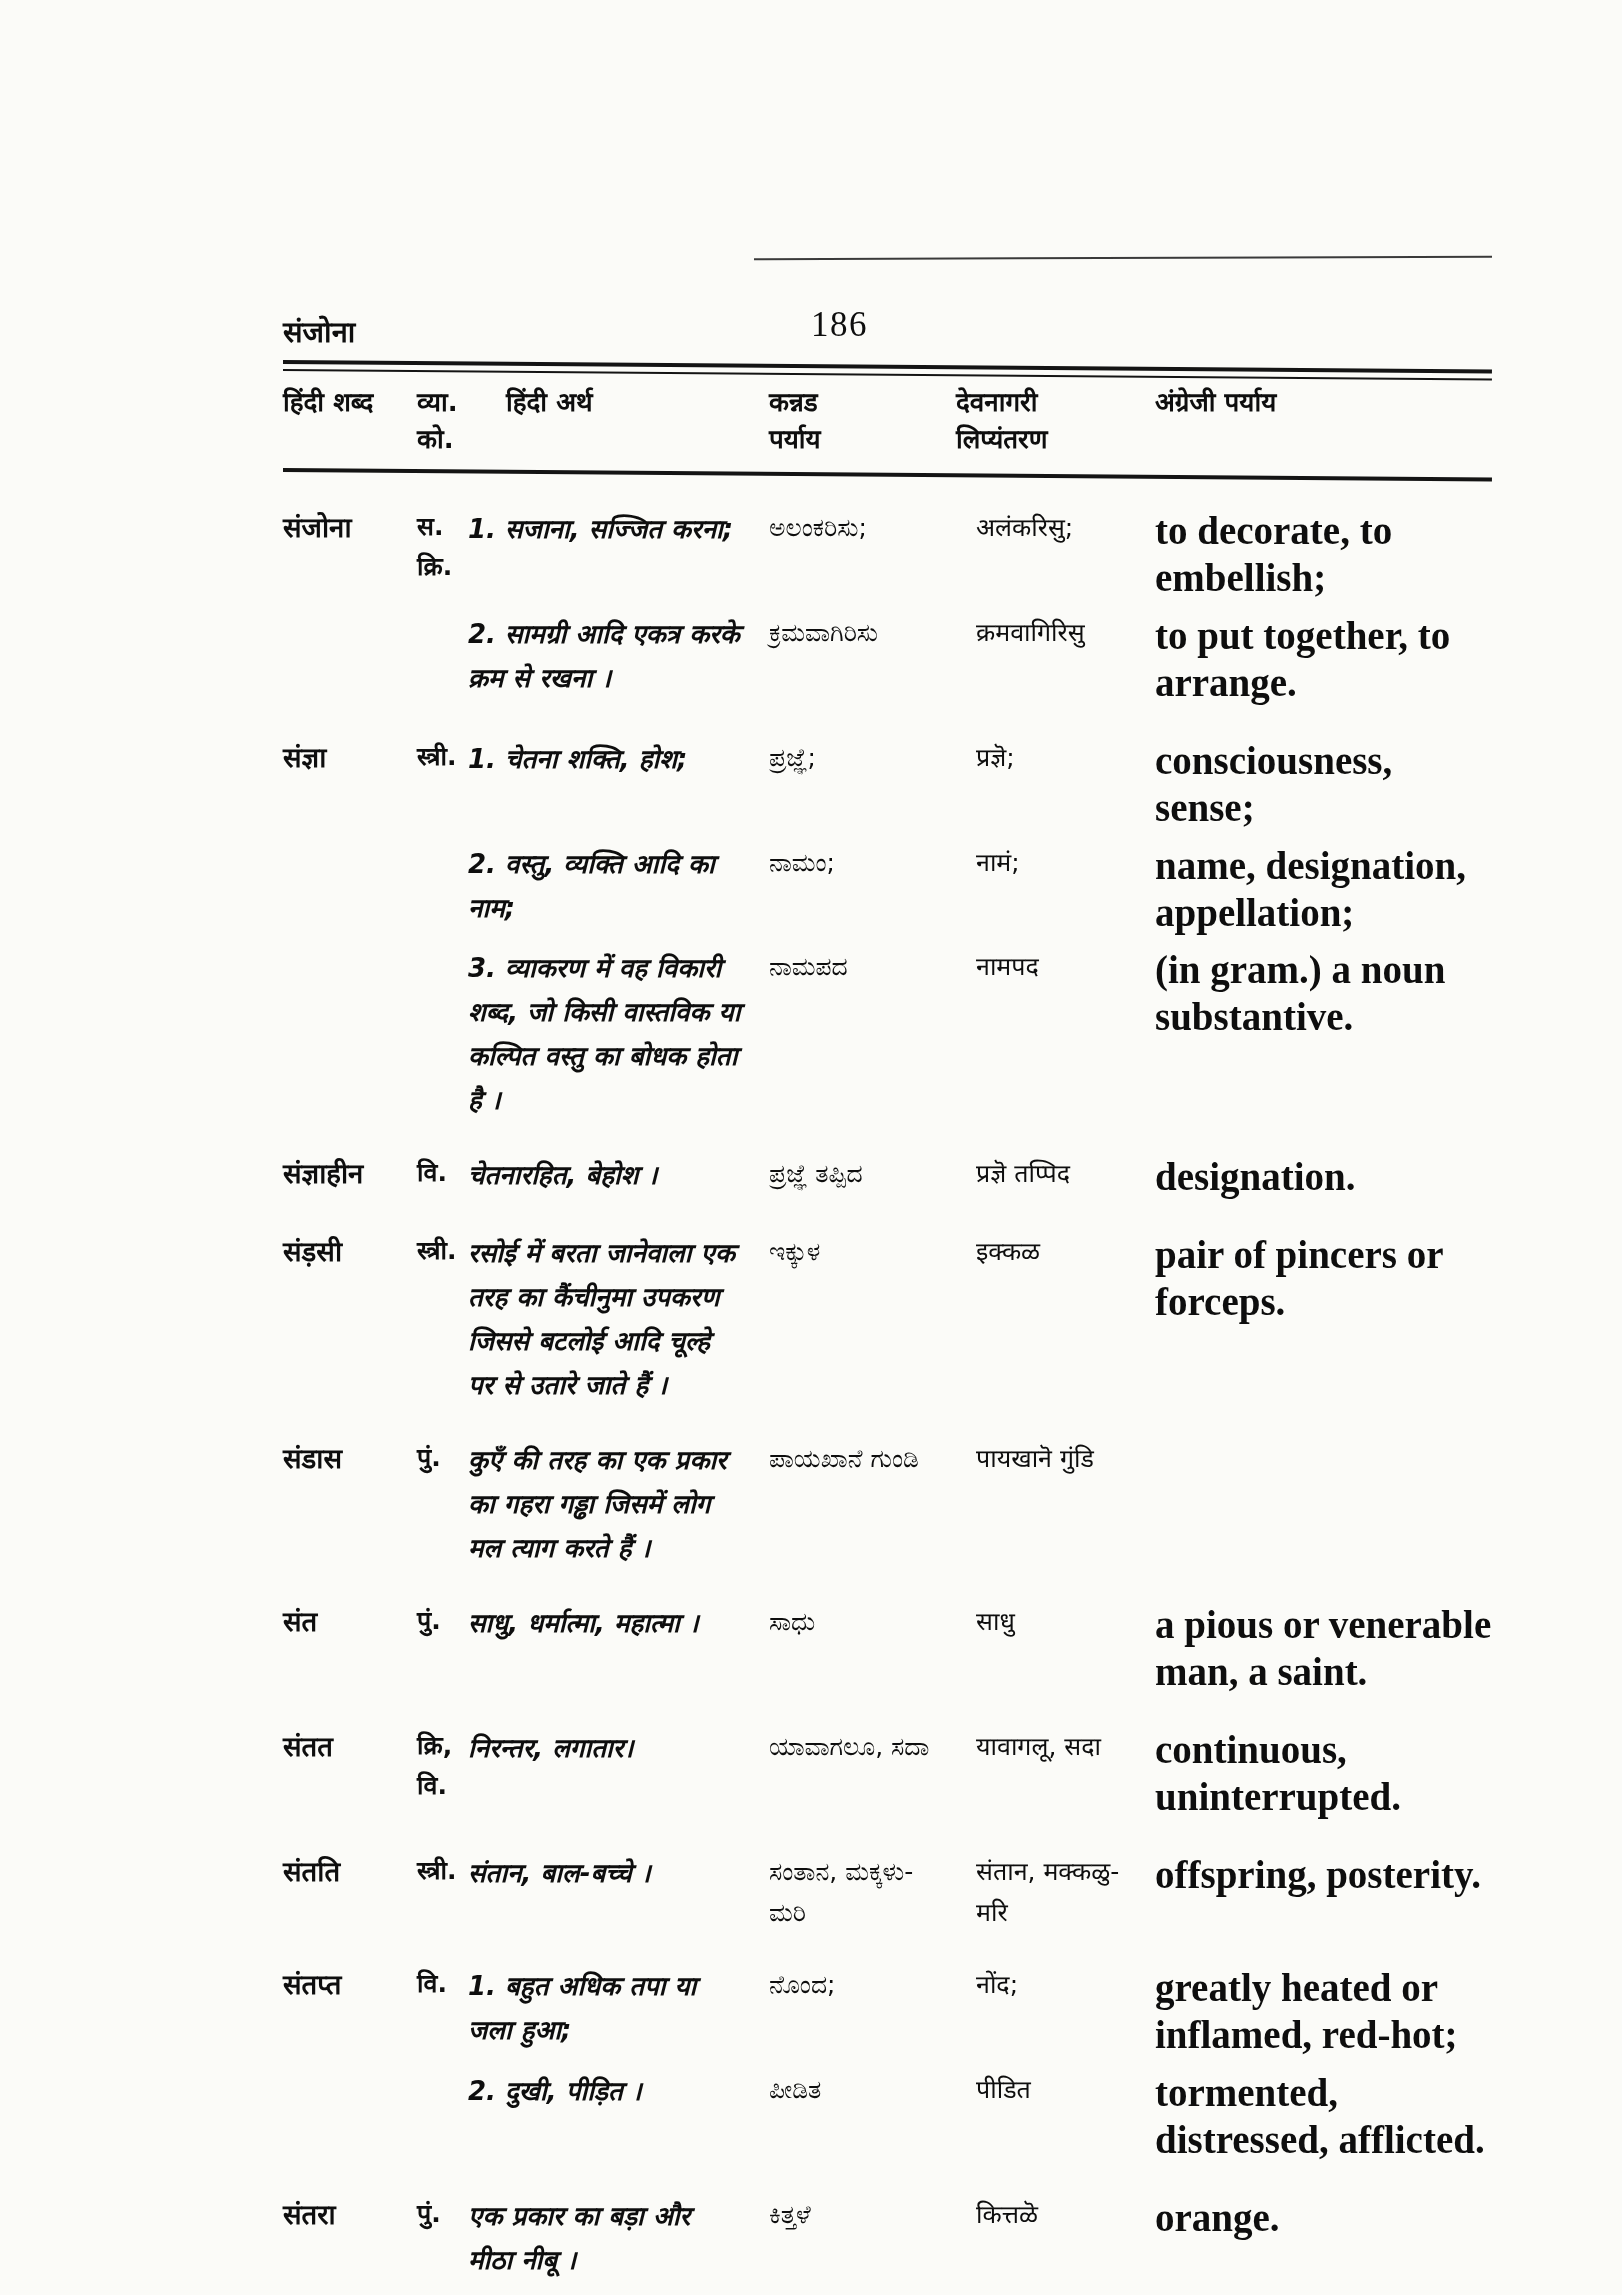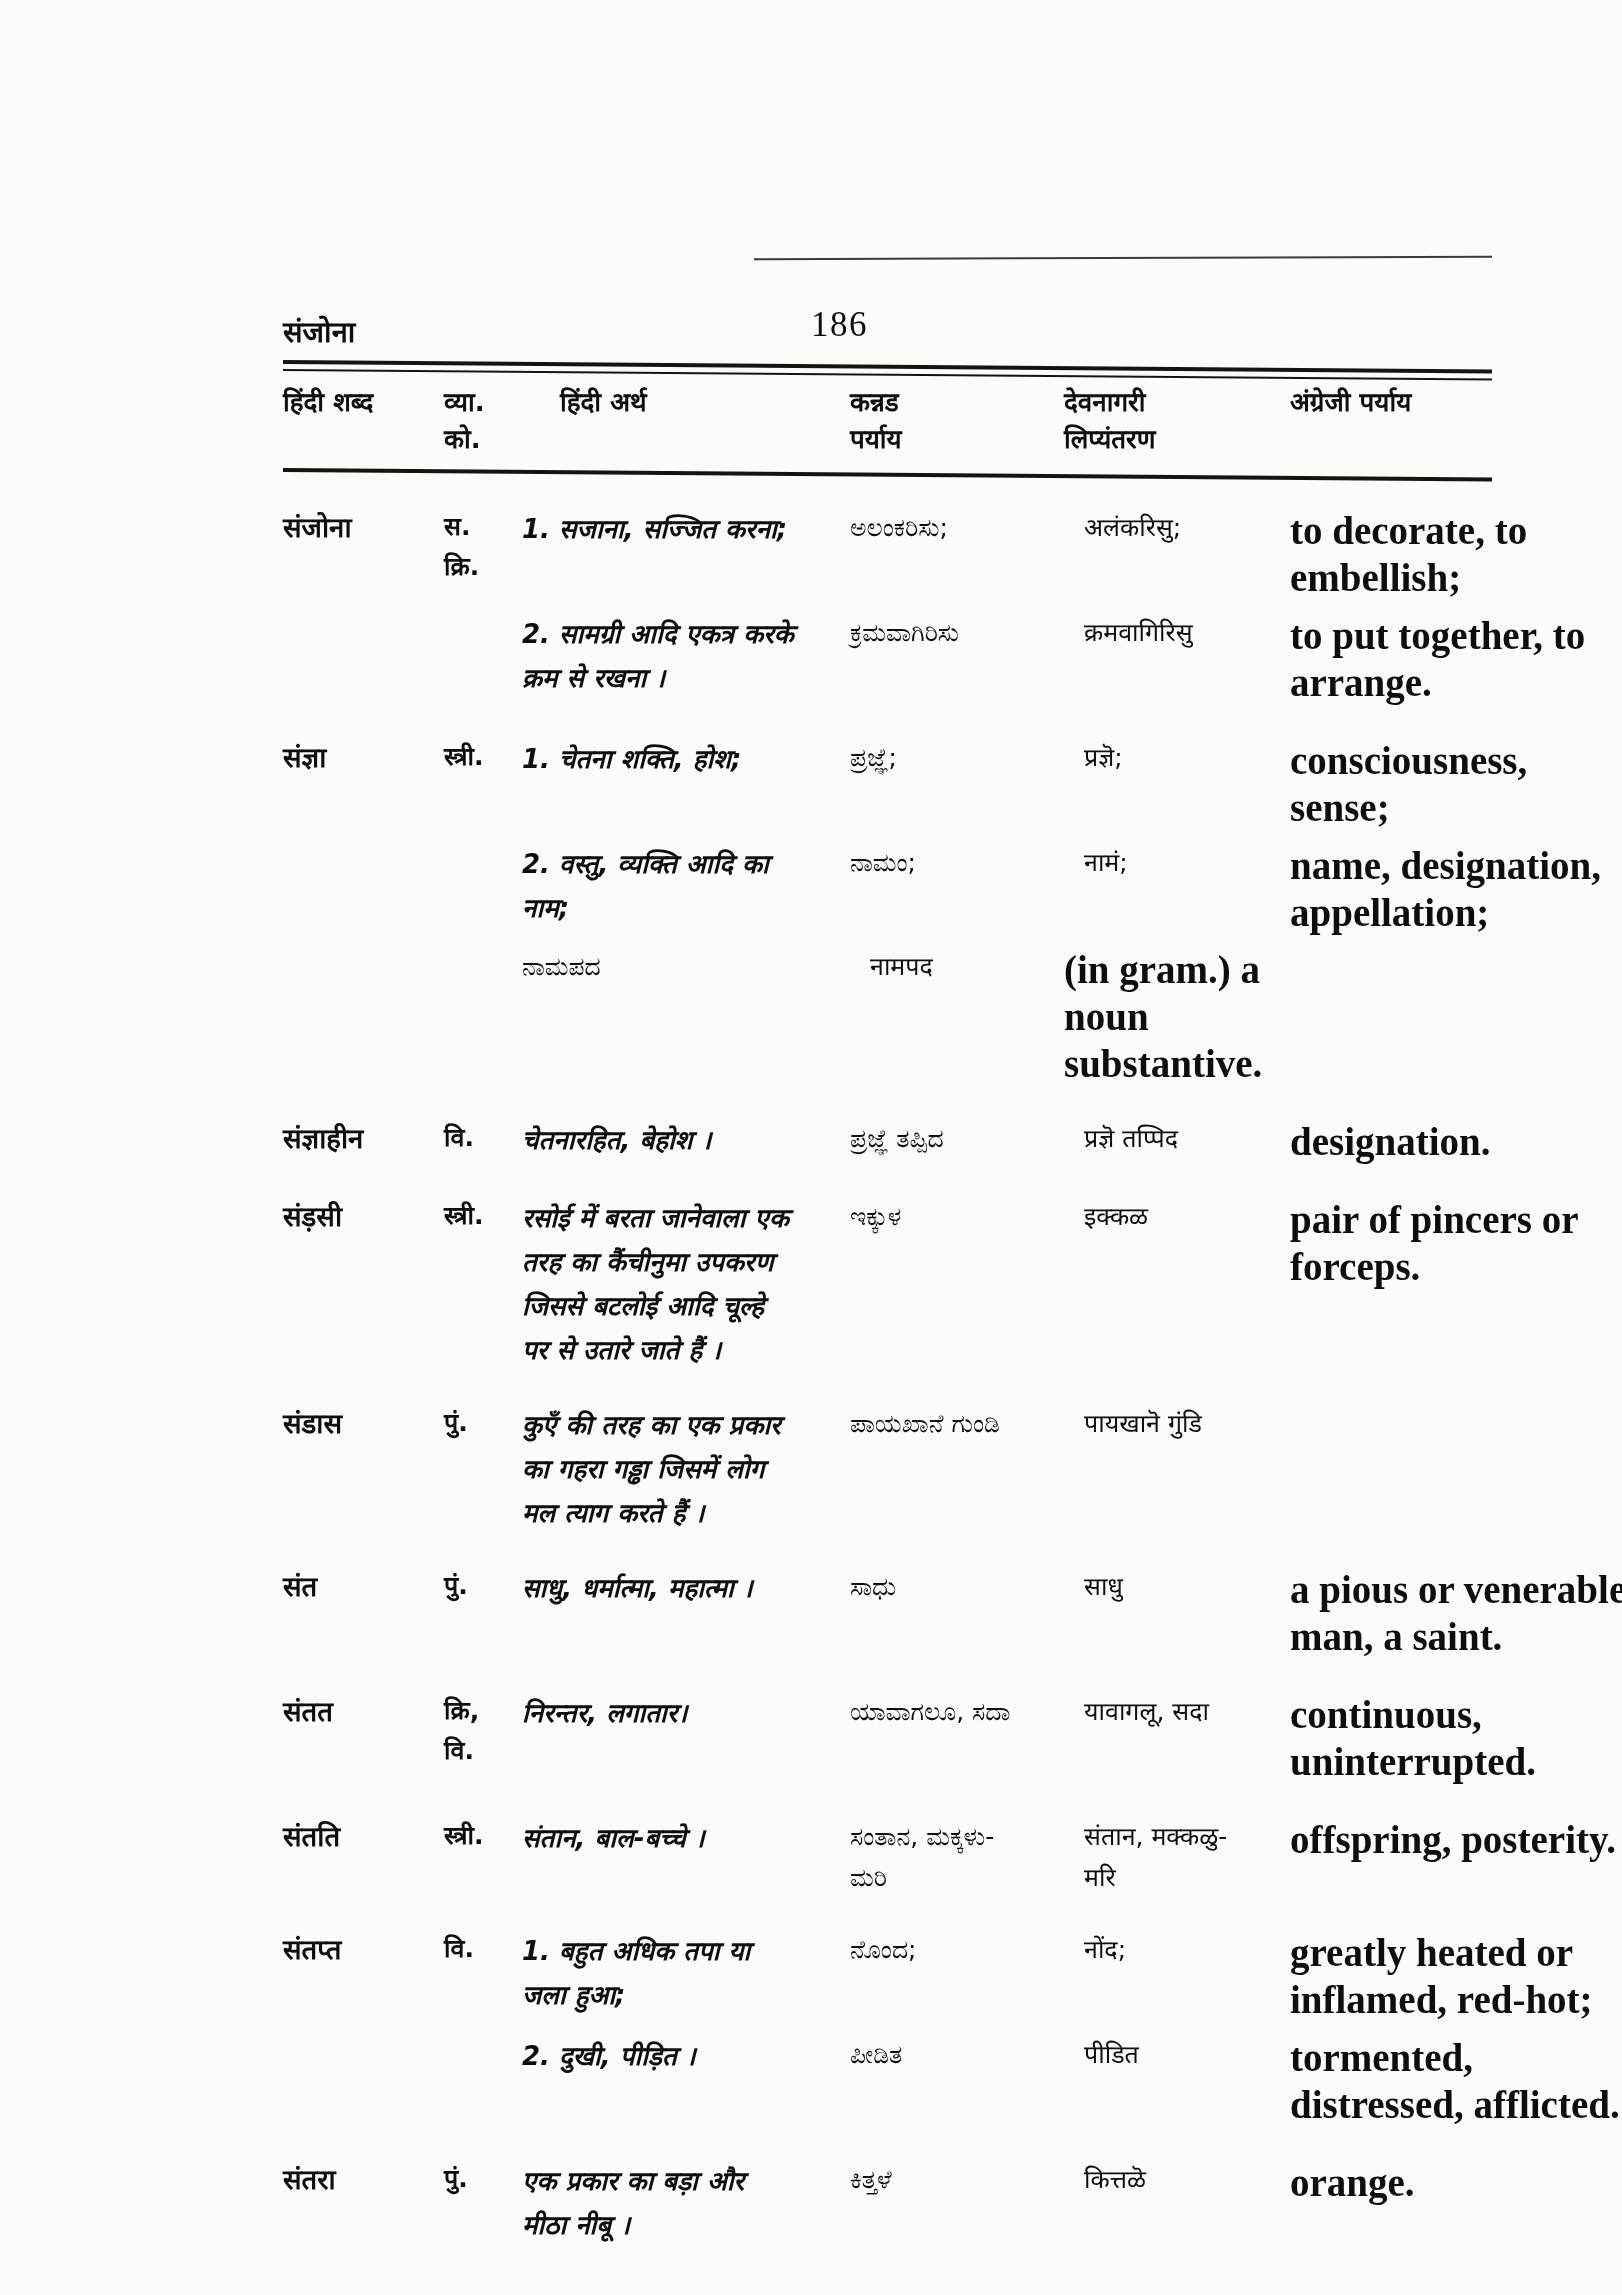--- a/index.html
+++ b/index.html
@@ -32,21 +32,20 @@
   }
 
   .rule { height: 3.8px; background: #141414; transform: rotate(0.45deg); transform-origin: left center; }
   .rule.thin { height: 2.3px; }
   .double-rule .rule { margin-bottom: 5.4px; }
 
   .grid-row {
     display: grid;
     grid-template-columns: 134px 51px 301px 187px 199px 337px;
     align-items: start;
-    gap: 27px;
   }
 
   .col-headers { margin-top: 12.2px; margin-bottom: 10.7px; }
   .col-head { font-weight: 700; font-size: 26px; line-height: 37px; }
   .col-head.meaning { padding-left: 38px; }
 
   .entries { margin-top: 35px; }
   .entry { margin-bottom: 31px; }
   .sense-row { margin-bottom: 10.7px; }
 
@@ -142,20 +141,21 @@
             <div class="headword-cell"></div>
             <div class="grammar-cell"></div>
             <div class="hindi-cell">2. वस्तु, व्यक्ति आदि का नाम;</div>
             <div class="kannada-cell">ನಾಮಂ;</div>
             <div class="devanagari-cell">नामं;</div>
             <div class="english-cell">name, designation, appellation;</div>
           </div>
           <div class="grid-row sense-row">
             <div class="headword-cell"></div>
             <div class="grammar-cell"></div>
+            <div class="hindi-cell">3. व्याकरण में वह विकारी शब्द, जो किसी वास्तविक या कल्पित वस्तु का बोधक होता है ।</div>
             <div class="kannada-cell">ನಾಮಪದ</div>
             <div class="devanagari-cell">नामपद</div>
             <div class="english-cell">(in gram.) a noun substantive.</div>
           </div>
         </div>
         <div class="entry">
           <div class="grid-row sense-row">
             <div class="headword-cell">संज्ञाहीन</div>
             <div class="grammar-cell">
               <div>वि.</div>

